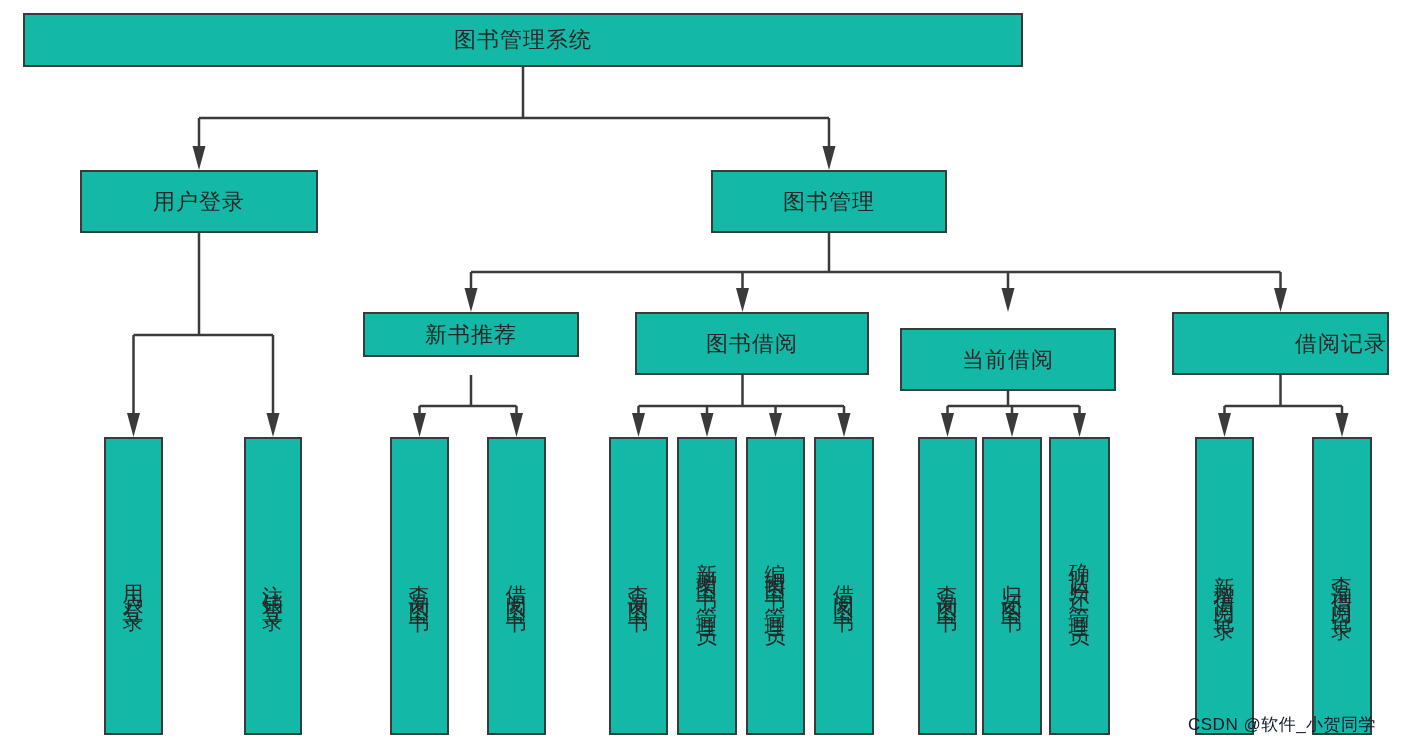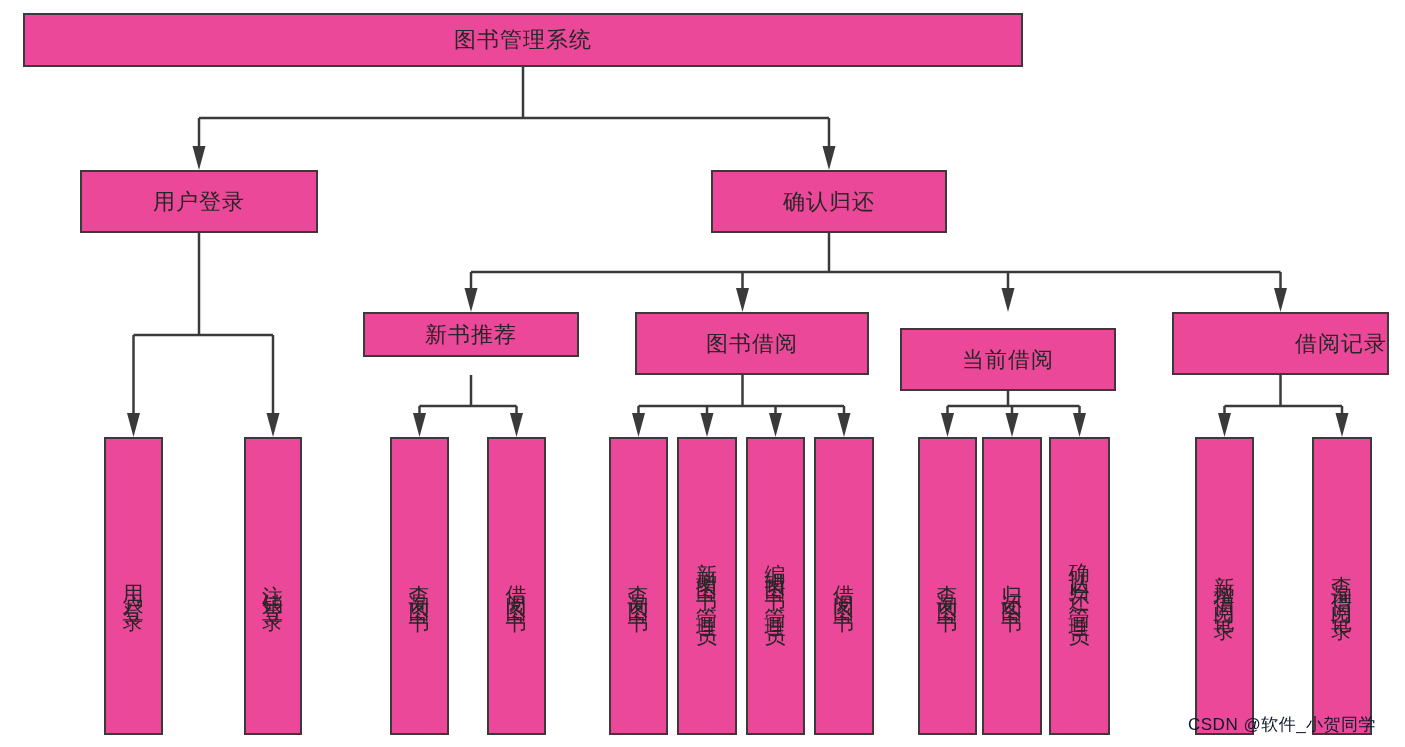--- a/index.html
+++ b/index.html
@@ -26,21 +26,21 @@
     stroke-width: 2.5;
   }
   .connectors polygon {
     fill: #3a3a3a;
     stroke: none;
   }
   .box {
     position: absolute;
     box-sizing: border-box;
     border: 2px solid #3a3a3a;
-    background: #ec4899;
+    background: #14b8a6;
     display: flex;
     align-items: center;
     justify-content: center;
     color: #262626;
     z-index: 2;
   }
   .h-box {
     font-size: 22px;
     letter-spacing: 1px;
     white-space: nowrap;
@@ -136,21 +136,21 @@
   </svg>
 
   <div class="box h-box root-box" style="left:23px; top:13px; width:1000px; height:54px;">
     <span>图书管理系统</span>
   </div>
 
   <div class="box h-box" style="left:80px; top:170px; width:238px; height:63px;">
     <span>用户登录</span>
   </div>
   <div class="box h-box" style="left:711px; top:170px; width:236px; height:63px;">
-    <span>确认归还</span>
+    <span>图书管理</span>
   </div>
 
   <div class="box h-box" style="left:363px; top:312px; width:216px; height:45px;">
     <span>新书推荐</span>
   </div>
   <div class="box h-box" style="left:635px; top:312px; width:234px; height:63px;">
     <span>图书借阅</span>
   </div>
   <div class="box h-box" style="left:900px; top:328px; width:216px; height:63px;">
     <span>当前借阅</span>

